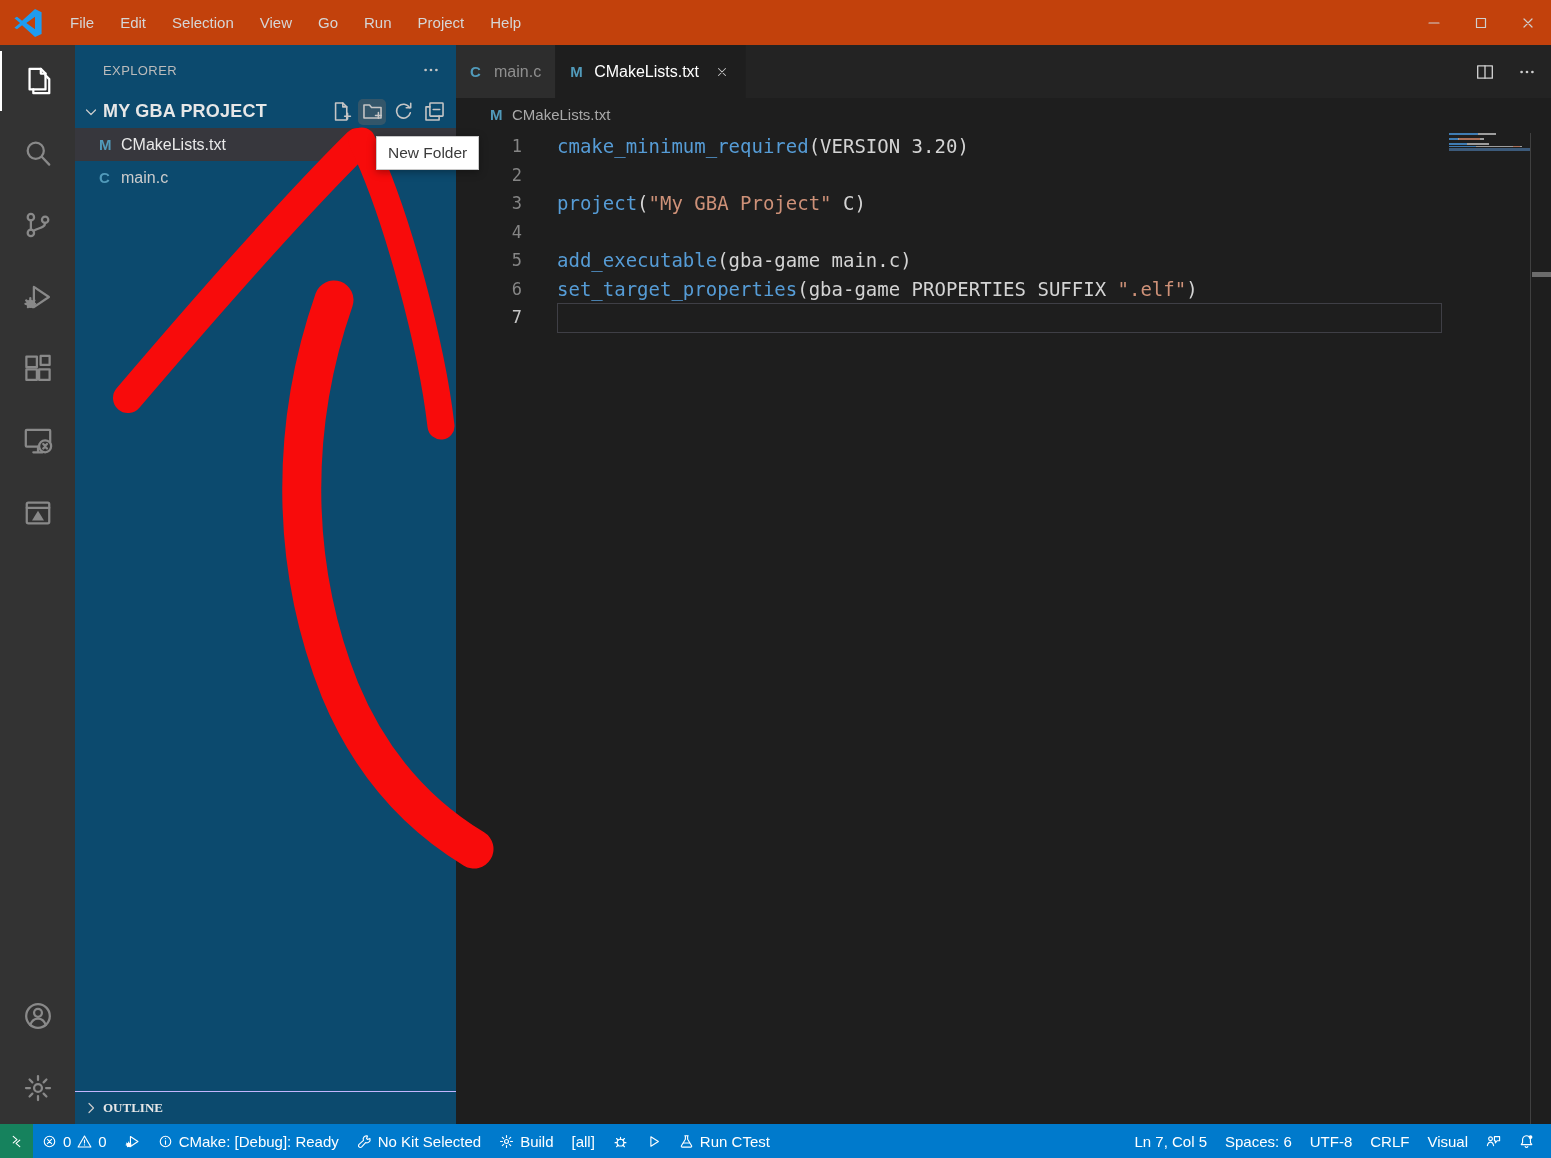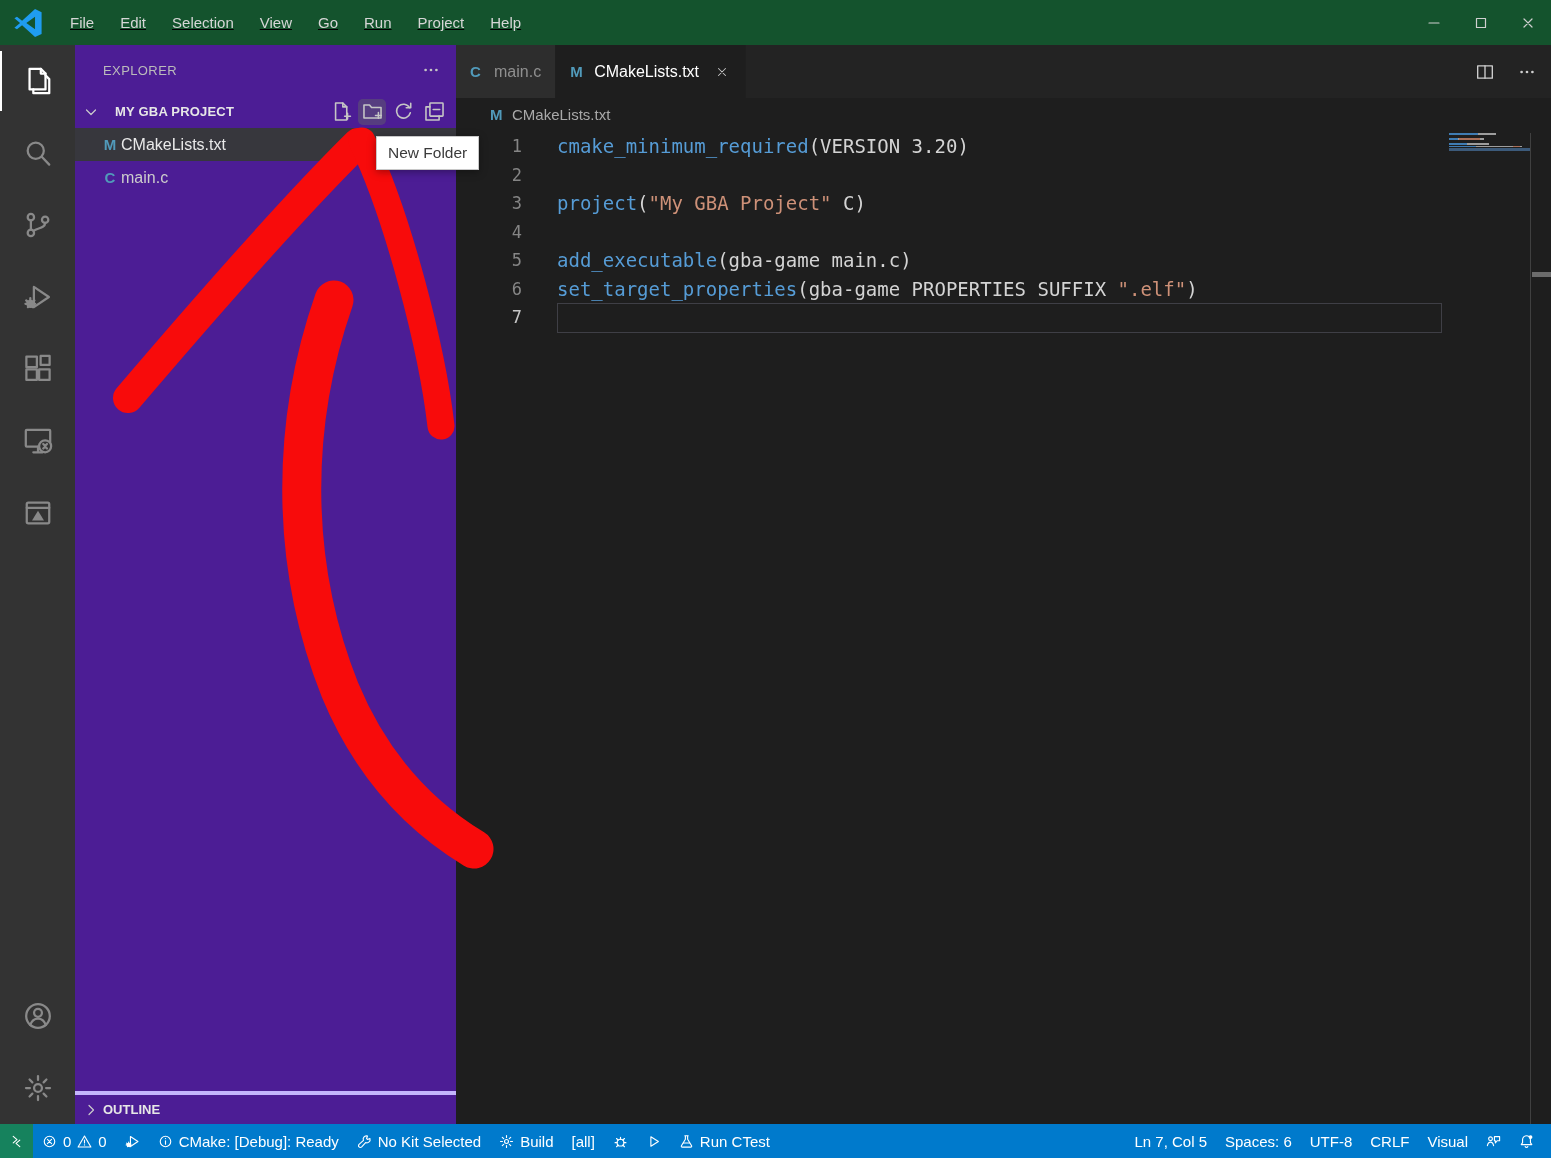--- a/index.html
+++ b/index.html
@@ -7,50 +7,50 @@
   body {
     position:relative; overflow:hidden;
     background:#1e1e1e;
     font-family:"Liberation Sans", sans-serif;
     -webkit-font-smoothing:antialiased;
   }
   .ic { stroke:currentColor; fill:none; stroke-width:1.2; stroke-linecap:round; stroke-linejoin:round; overflow:visible; display:block; }
   .icw { display:inline-flex; align-items:center; justify-content:center; }
 
   
-  .titlebar { position:absolute; top:0; left:0; right:0; height:45px; background:#14532d; display:flex; align-items:center; z-index:5;text-decoration:underline; }
+  .titlebar { position:absolute; top:0; left:0; right:0; height:45px; background:#c2410c; display:flex; align-items:center; z-index:5; }
   .logo { margin:0 14px 0 13px; display:flex; }
   .menus { display:flex; align-items:center; height:100%; }
   .menu-item { padding:0 13px; font-size:15px; color:#d6d6d6; line-height:45px; cursor:default; }
   .win-title { position:absolute; left:740px; top:0; line-height:45px; font-size:15px; color:#cccccc; white-space:nowrap; }
   .win-controls { position:absolute; right:0; top:0; height:45px; display:flex; }
   .win-btn { width:47px; height:45px; display:flex; align-items:center; justify-content:center; color:#d0d0d0; }
 
   
   .activitybar { position:absolute; top:45px; left:0; width:75px; bottom:34px; background:#333333; z-index:4; display:flex; flex-direction:column; }
   .act-top { flex:1; display:flex; flex-direction:column; }
   .act-item { height:72px; display:flex; align-items:center; justify-content:center; color:#898989; position:relative; }
   .act-item.active { color:#ffffff; }
   .act-item.active::before { content:""; position:absolute; left:0; top:6px; bottom:6px; width:2px; background:#ffffff; }
 
   
-  .sidebar { position:absolute; top:45px; left:75px; width:381px; bottom:34px; background:#4c1d95; z-index:3;text-align:center; }
+  .sidebar { position:absolute; top:45px; left:75px; width:381px; bottom:34px; background:#0c4a6e; z-index:3; }
   .sb-header { height:50px; display:flex; align-items:center; padding:0 12px 0 28px; color:#bbbbbb; font-size:13px; letter-spacing:.4px; }
   .sb-header .spacer { flex:1; }
   .sb-more { color:#c5c5c5; width:26px; height:22px; display:flex; align-items:center; justify-content:center; border-radius:4px; }
   .sb-section { height:33px; display:flex; align-items:center; padding:0 8px 0 8px; color:#e7e7e7; }
   .sb-section .chev { color:#cccccc; width:18px; display:flex; }
-  .sb-section .sec-title { font-size:13px; font-weight:700; letter-spacing:.2px; margin-left:14px; }
+  .sb-section .sec-title { font-size:18px; font-weight:700; letter-spacing:.2px; margin-left:2px; }
   .sb-section .spacer { flex:1; }
   .tb-btn { width:28px; height:26px; display:flex; align-items:center; justify-content:center; color:#c5c5c5; border-radius:5px; margin-left:3px; }
   .tb-btn.hovered { background:rgba(99,102,103,.45); }
   .file-row { height:33px; display:flex; align-items:center; padding-left:24px; color:#cccccc; font-size:16px; cursor:default; }
   .file-row.selected { background:#37373d; color:#e9e9e9; }
   .letter { font-weight:700; font-size:15px; color:#519aba; width:22px; flex:0 0 22px; font-family:"Liberation Sans",sans-serif; }
-  .outline { position:absolute; left:0; right:0; bottom:0; height:33px; border-top:4px solid #c4b5fd; display:flex; align-items:center; padding-left:8px; color:#e7e7e7; }
+  .outline { position:absolute; left:0; right:0; bottom:0; height:33px; border-top:1px solid #c4b5fd; display:flex; align-items:center; padding-left:8px; color:#e7e7e7;font-family:Liberation Serif, serif; }
   .outline .ol-title { font-size:13px; font-weight:700; margin-left:4px; }
   .outline .chev { color:#cccccc; display:flex; }
 
   
   .editor { position:absolute; top:45px; left:456px; right:0; bottom:34px; background:#1e1e1e; }
   .tabbar { position:absolute; top:0; left:0; right:0; height:53px; background:#232323; display:flex; }
   .tab { height:53px; display:flex; align-items:center; padding:0 14px; font-size:16px; background:#2d2d2d; color:#8f8f8f; border-right:1px solid #1f1f1f; cursor:default; }
   .tab.active { background:#1e1e1e; color:#ffffff; }
   .tab .letter { width:24px; flex:0 0 24px; }
   .tab-close { margin-left:14px; color:#c5c5c5; display:flex; border-radius:4px; padding:2px; }

